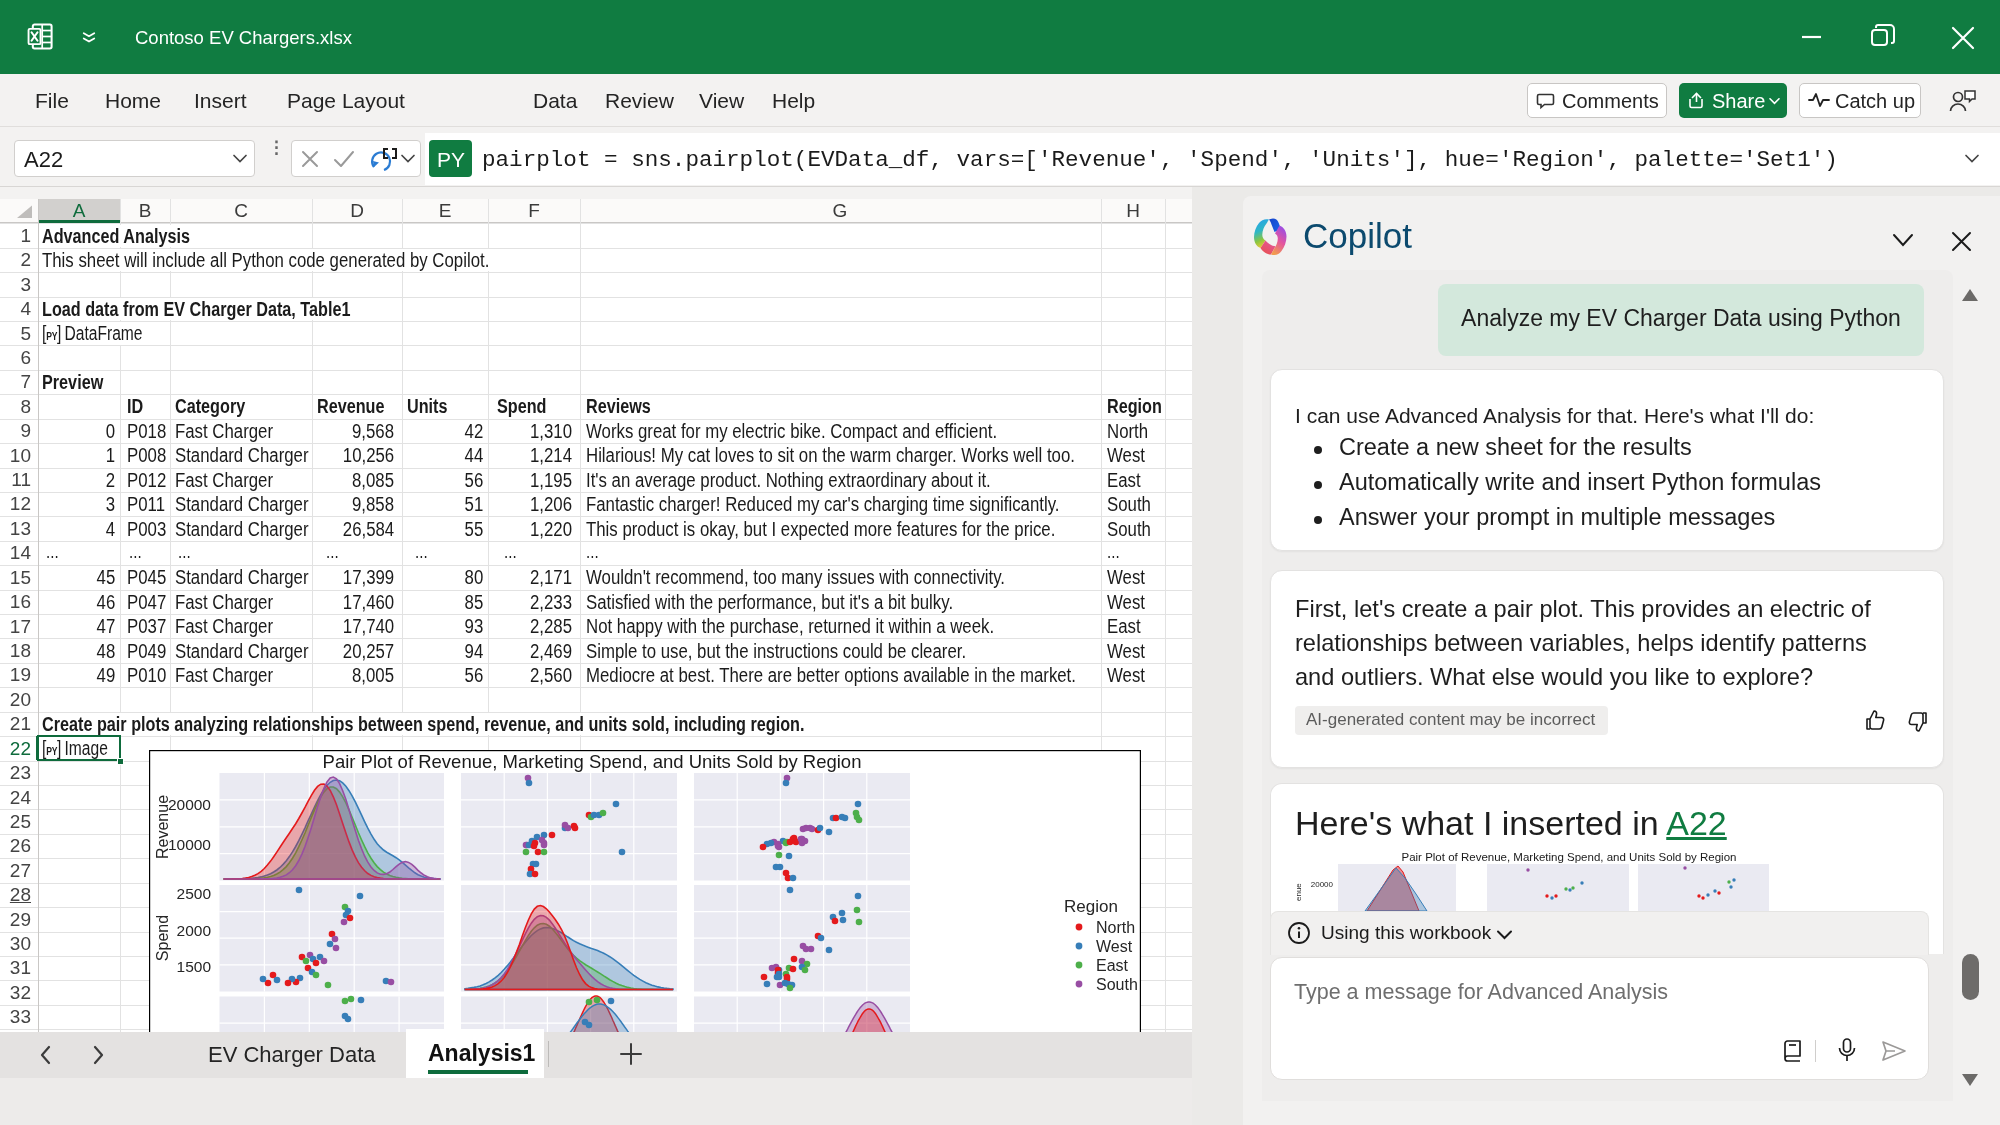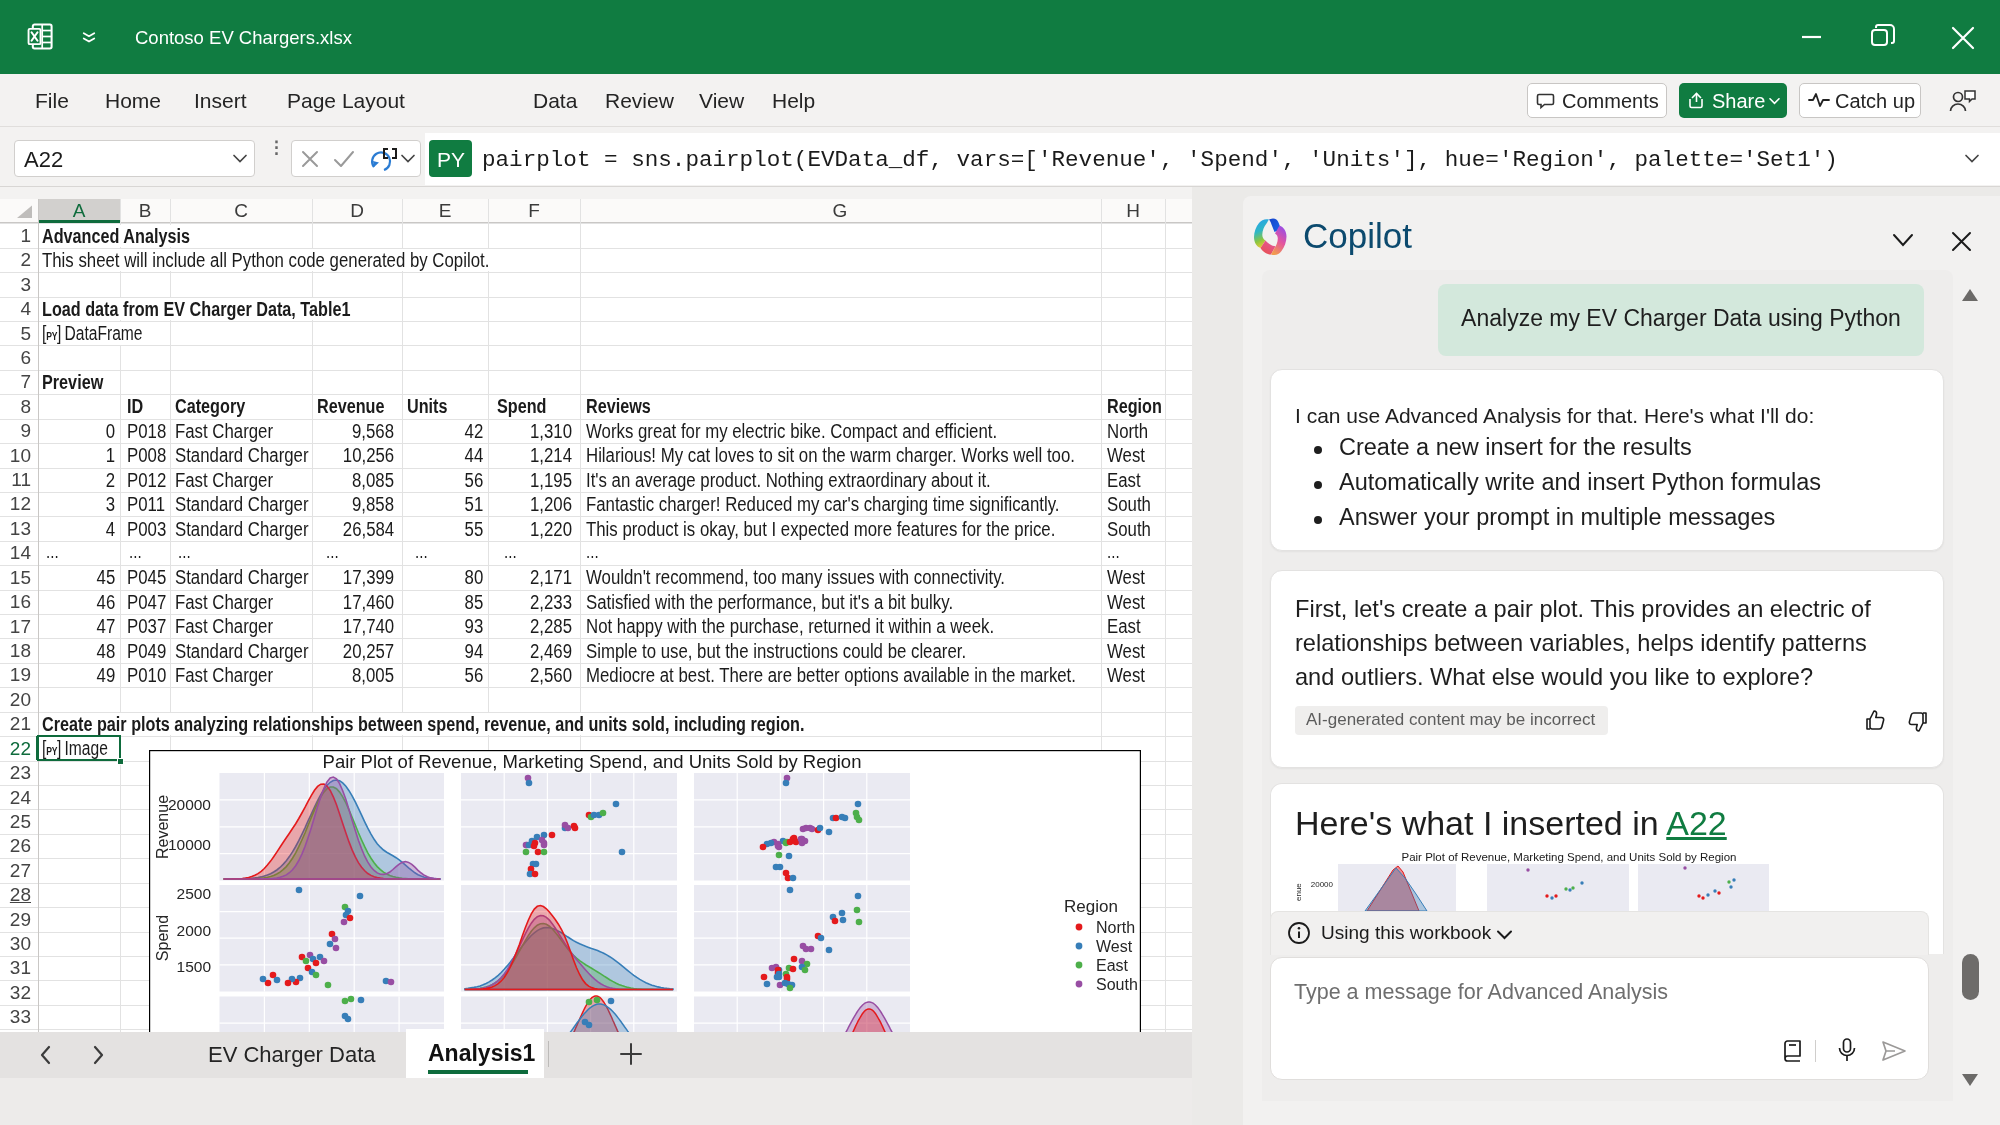--- a/index.html
+++ b/index.html
@@ -612,21 +612,21 @@
     </svg>
 <div class="abs" style="left:1962px;top:954px;width:17px;height:46px;background:#6E6C6A;border-radius:9px;"></div>
 <svg class="abs" style="left:1960px;top:1072px" width="20" height="16" viewBox="0 0 20 16">
 <path d="M10 14 L18 2 H2 Z" fill="#6C6A68"></path>
     </svg>
 <div class="abs" style="left:1438px;top:284px;width:486px;height:72px;background:#D3E8DC;border-radius:8px;"></div>
 <div style="position:absolute;left:1438px;top:305px;width:486px;text-align:center;font:400 23px 'Liberation Sans';color:#1e1e1e;">Analyze my EV Charger Data using Python</div>
 <div class="abs" style="left:1270px;top:369px;width:674px;height:182px;background:#fff;border:1px solid #E3E2E1;border-radius:12px;box-shadow:0 1px 2px rgba(0,0,0,0.05);"></div>
 <div style="position:absolute;left:1295px;top:404px;font:400 21px 'Liberation Sans',sans-serif;color:#1e1e1e;white-space:nowrap;">I can use Advanced Analysis for that. Here's what I'll do:</div>
 <div class="abs" style="left:1314px;top:446px;width:8px;height:8px;border-radius:50%;background:#1e1e1e;"></div>
-<div style="position:absolute;left:1339px;top:434px;font:400 23.5px 'Liberation Sans',sans-serif;color:#1e1e1e;white-space:nowrap;">Create a new insert for the results</div>
+<div style="position:absolute;left:1339px;top:434px;font:400 23.5px 'Liberation Sans',sans-serif;color:#1e1e1e;white-space:nowrap;">Create a new sheet for the results</div>
 <div class="abs" style="left:1314px;top:481px;width:8px;height:8px;border-radius:50%;background:#1e1e1e;"></div>
 <div style="position:absolute;left:1339px;top:469px;font:400 23.5px 'Liberation Sans',sans-serif;color:#1e1e1e;white-space:nowrap;">Automatically write and insert Python formulas</div>
 <div class="abs" style="left:1314px;top:516px;width:8px;height:8px;border-radius:50%;background:#1e1e1e;"></div>
 <div style="position:absolute;left:1339px;top:504px;font:400 23.5px 'Liberation Sans',sans-serif;color:#1e1e1e;white-space:nowrap;">Answer your prompt in multiple messages</div>
 <div class="abs" style="left:1270px;top:570px;width:674px;height:198px;background:#fff;border:1px solid #E3E2E1;border-radius:12px;box-shadow:0 1px 2px rgba(0,0,0,0.05);"></div>
 <div style="position:absolute;left:1295px;top:596px;font:400 23.6px 'Liberation Sans',sans-serif;color:#1e1e1e;white-space:nowrap;">First, let's create a pair plot. This provides an electric of</div>
 <div style="position:absolute;left:1295px;top:630px;font:400 23.6px 'Liberation Sans',sans-serif;color:#1e1e1e;white-space:nowrap;">relationships between variables, helps identify patterns</div>
 <div style="position:absolute;left:1295px;top:664px;font:400 23.6px 'Liberation Sans',sans-serif;color:#1e1e1e;white-space:nowrap;">and outliers. What else would you like to explore?</div>
 <div class="abs" style="left:1295px;top:706px;width:313px;height:29px;background:#EFEEED;border-radius:4px;"></div>
 <div style="position:absolute;left:1306px;top:710px;font:400 17px 'Liberation Sans',sans-serif;color:#5c5c5c;white-space:nowrap;">AI-generated content may be incorrect</div>

